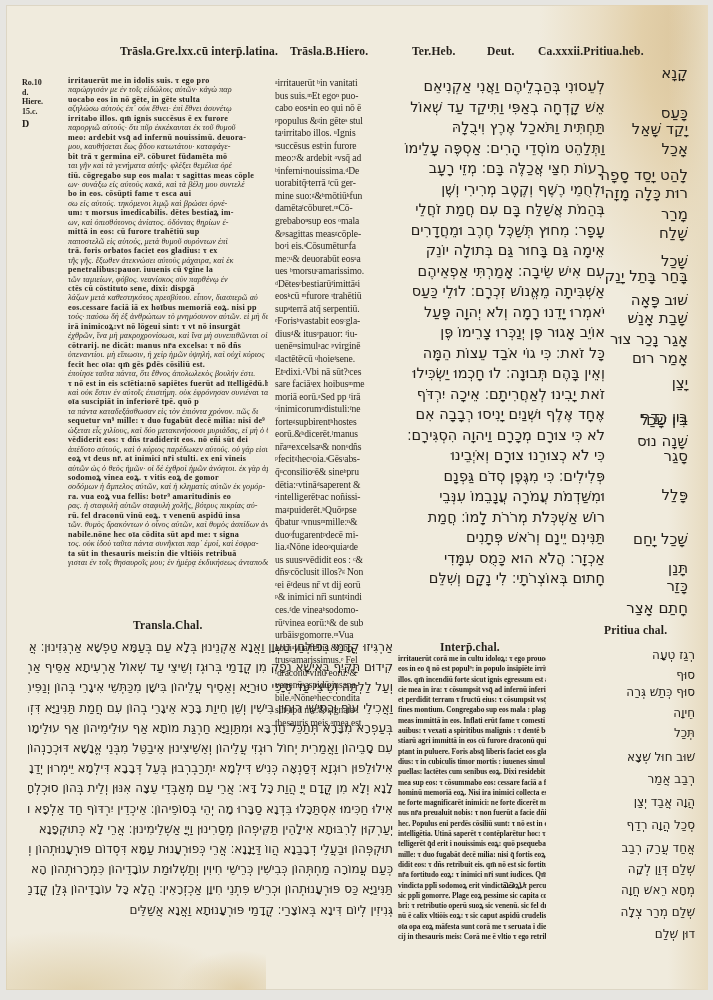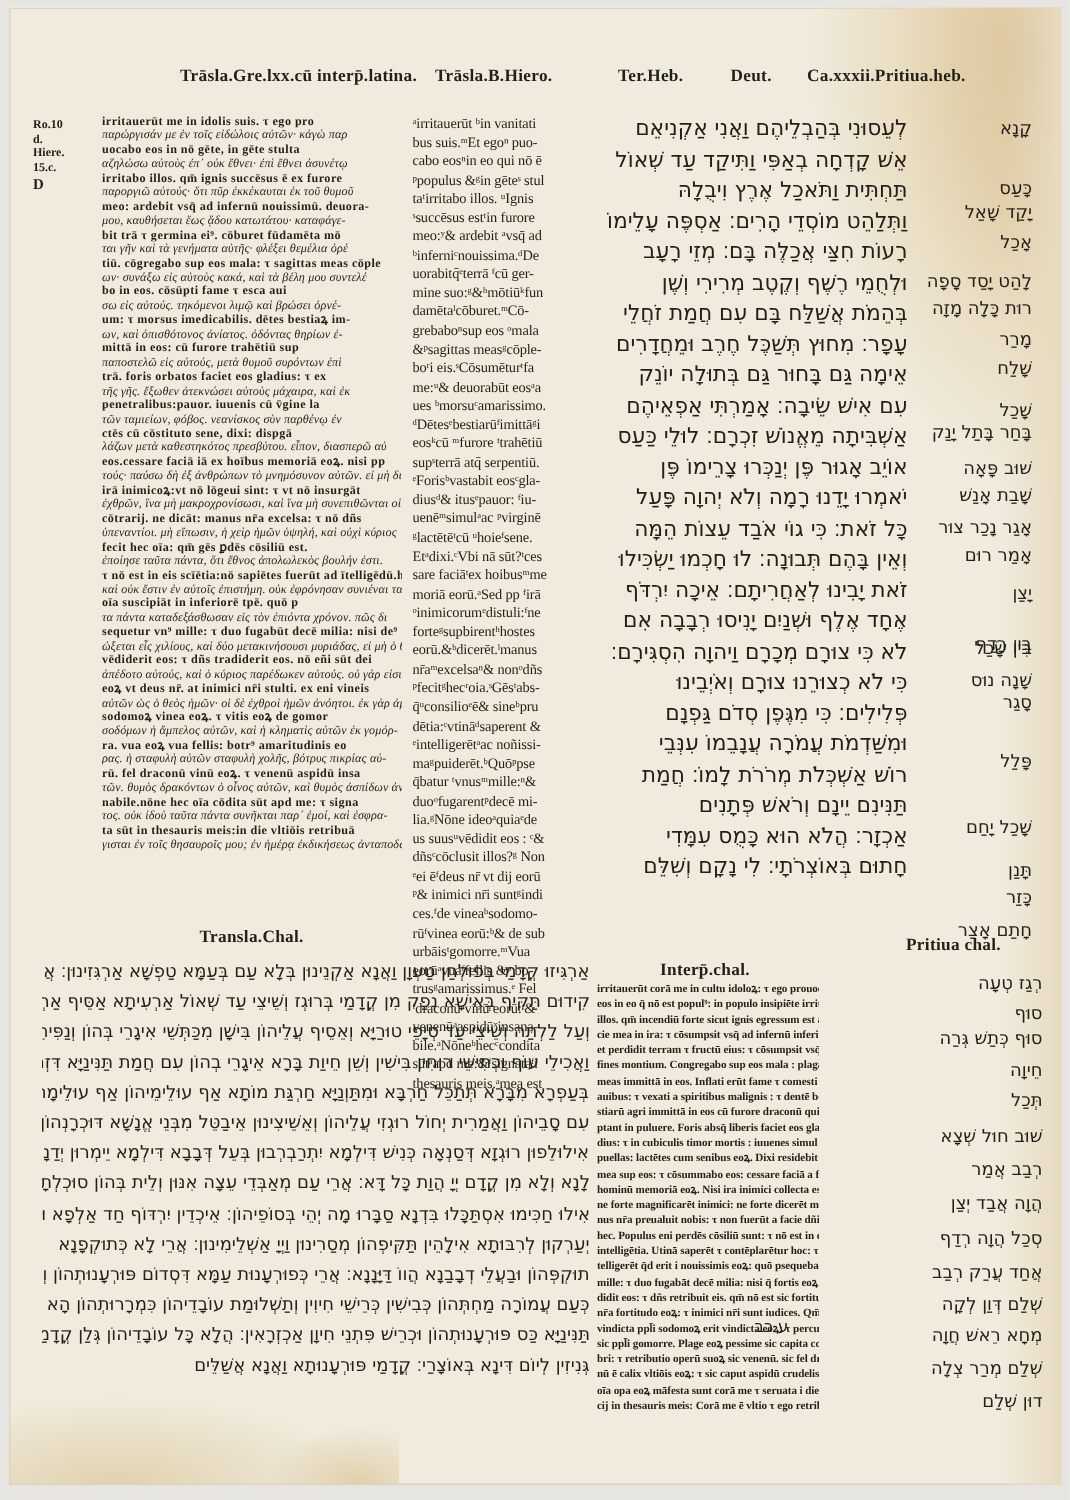--- a/index.html
+++ b/index.html
@@ -17,21 +17,21 @@
 
   .hdr{position:absolute;top:45px;font-family:"Liberation Serif",serif;font-weight:bold;font-size:11.5px;letter-spacing:0.2px;white-space:nowrap;}
   .col{position:absolute;overflow:hidden;}
   .line{white-space:nowrap;overflow:hidden;}
   .greek-col{left:68px;top:76px;width:200px;font-size:8.1px;line-height:9.45px;}
   .greek-col .lat{font-weight:bold;letter-spacing:0.3px;}
   .greek-col .gr{font-style:italic;letter-spacing:0.1px;}
   .margin-notes{left:22px;top:78px;width:44px;font-size:8px;line-height:9.5px;font-weight:bold;}
   .jerome-col{left:275px;top:77px;width:118px;font-size:9.6px;line-height:12.55px;letter-spacing:-0.1px;}
   .hebrew-col{left:400px;top:76px;width:205px;font-family:"DejaVu Sans",sans-serif;font-size:14.5px;line-height:20.5px;direction:rtl;text-align:justify;}
-  .roots-col{left:600px;top:78px;width:90px;font-family:"DejaVu Sans",sans-serif;font-size:12px;direction:rtl;}
+  .roots-col{left:600px;top:64px;width:90px;font-family:"DejaVu Sans",sans-serif;font-size:15px;direction:rtl;}
   .roots-col div{position:absolute;right:2px;white-space:nowrap;}
   .chal-col{left:28px;top:637px;width:365px;font-family:"DejaVu Sans",sans-serif;font-size:12px;line-height:20.2px;direction:rtl;}
   .interp-col{left:398px;top:654px;width:148px;font-size:7.4px;line-height:10.3px;font-weight:bold;letter-spacing:-0.05px;}
   .chalroots-col{left:603px;top:648px;width:100px;font-family:"DejaVu Sans",sans-serif;font-size:12px;direction:rtl;}
   .chalroots-col div{position:absolute;right:8px;white-space:nowrap;}
   .sig{position:absolute;left:503px;top:878px;font-family:"DejaVu Sans",sans-serif;font-size:11px;}
 </style>
 </head>
 <body>
 
@@ -171,22 +171,22 @@
     <div class="line">אֵשׁ קָדְחָה בְאַפִּי וַתִּיקַד עַד שְׁאוֹל</div>
     <div class="line">תַּחְתִּית וַתֹּאכַל אֶרֶץ וִיבֻלָהּ</div>
     <div class="line">וַתְּלַהֵט מוֹסְדֵי הָרִים׃ אַסְפֶּה עָלֵימוֹ</div>
     <div class="line">רָעוֹת חִצַּי אֲכַלֶּה בָּם׃ מְזֵי רָעָב</div>
     <div class="line">וּלְחֻמֵי רֶשֶׁף וְקֶטֶב מְרִירִי וְשֶׁן</div>
     <div class="line">בְּהֵמֹת אֲשַׁלַּח בָּם עִם חֲמַת זֹחֲלֵי</div>
     <div class="line">עָפָר׃ מִחוּץ תְּשַׁכֶּל חֶרֶב וּמֵחֲדָרִים</div>
     <div class="line">אֵימָה גַּם בָּחוּר גַּם בְּתוּלָה יוֹנֵק</div>
     <div class="line">עִם אִישׁ שֵׂיבָה׃ אָמַרְתִּי אַפְאֵיהֶם</div>
     <div class="line">אַשְׁבִּיתָה מֵאֱנוֹשׁ זִכְרָם׃ לוּלֵי כַּעַס</div>
+    <div class="line">יֹאמְרוּ יָדֵנוּ רָמָה וְלֹא יְהוָה פָּעַל</div>
     <div class="line">אוֹיֵב אָגוּר פֶּן יְנַכְּרוּ צָרֵימוֹ פֶּן</div>
-    <div class="line">יֹאמְרוּ יָדֵנוּ רָמָה וְלֹא יְהוָה פָּעַל</div>
     <div class="line">כָּל זֹאת׃ כִּי גוֹי אֹבַד עֵצוֹת הֵמָּה</div>
     <div class="line">וְאֵין בָּהֶם תְּבוּנָה׃ לוּ חָכְמוּ יַשְׂכִּילוּ</div>
     <div class="line">זֹאת יָבִינוּ לְאַחֲרִיתָם׃ אֵיכָה יִרְדֹּף</div>
     <div class="line">אֶחָד אֶלֶף וּשְׁנַיִם יָנִיסוּ רְבָבָה אִם</div>
     <div class="line">לֹא כִּי צוּרָם מְכָרָם וַיהוָה הִסְגִּירָם׃</div>
     <div class="line">כִּי לֹא כְצוּרֵנוּ צוּרָם וְאֹיְבֵינוּ</div>
     <div class="line">פְּלִילִים׃ כִּי מִגֶּפֶן סְדֹם גַּפְנָם</div>
     <div class="line">וּמִשַּׁדְמֹת עֲמֹרָה עֲנָבֵמוֹ עִנְּבֵי</div>
     <div class="line">רוֹשׁ אַשְׁכְּלֹת מְרֹרֹת לָמוֹ׃ חֲמַת</div>
     <div class="line">תַּנִּינִם יֵינָם וְרֹאשׁ פְּתָנִים</div>

